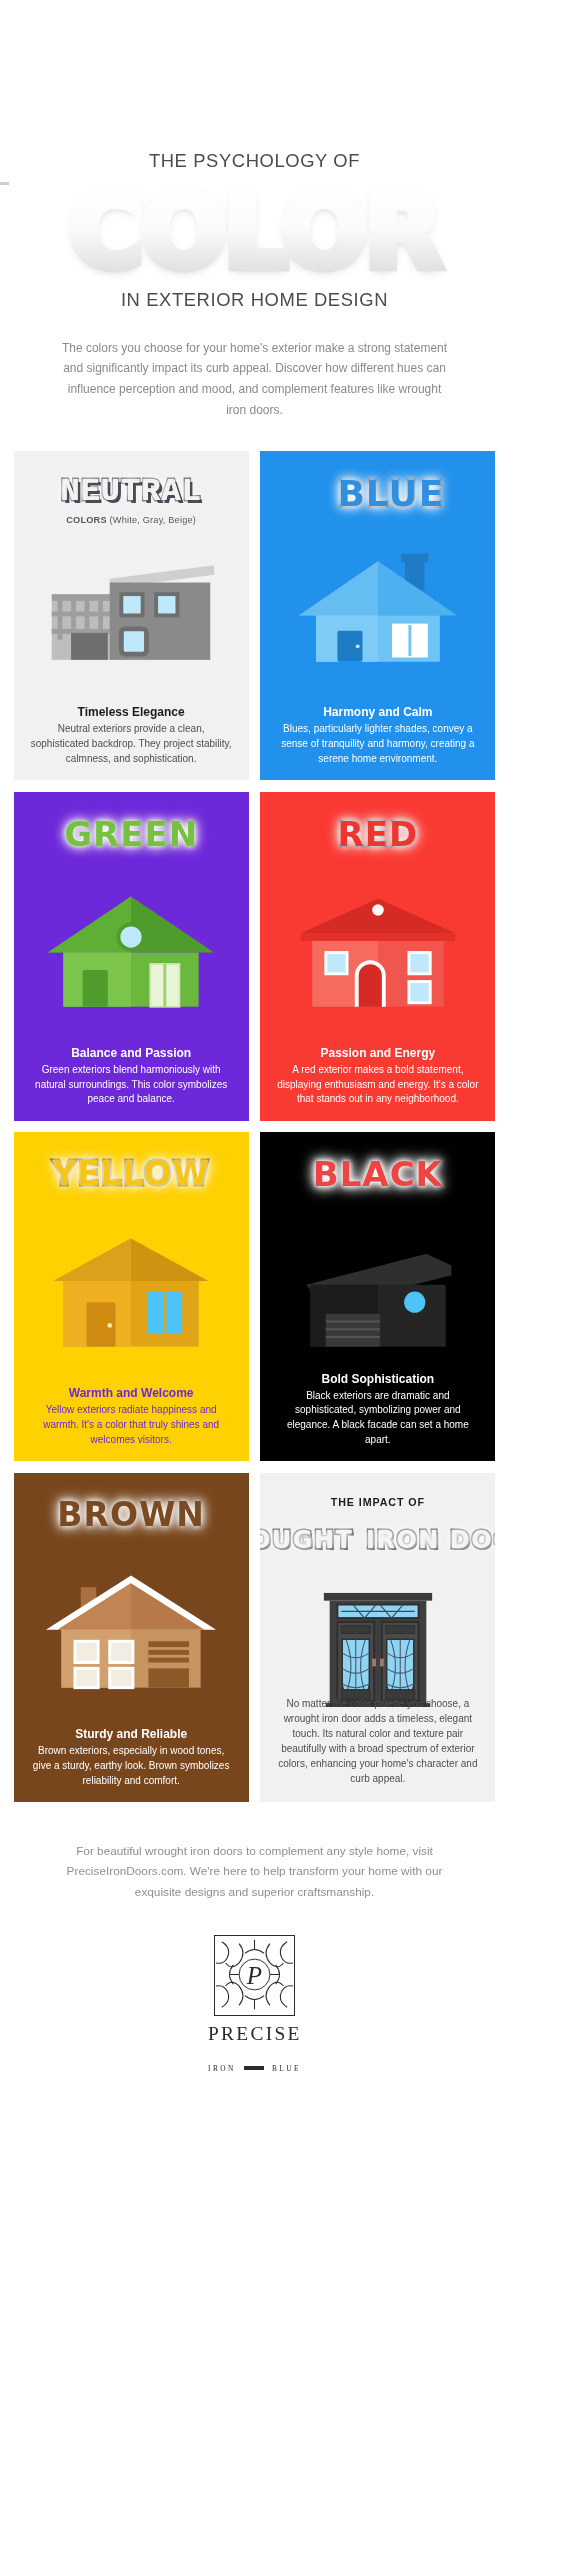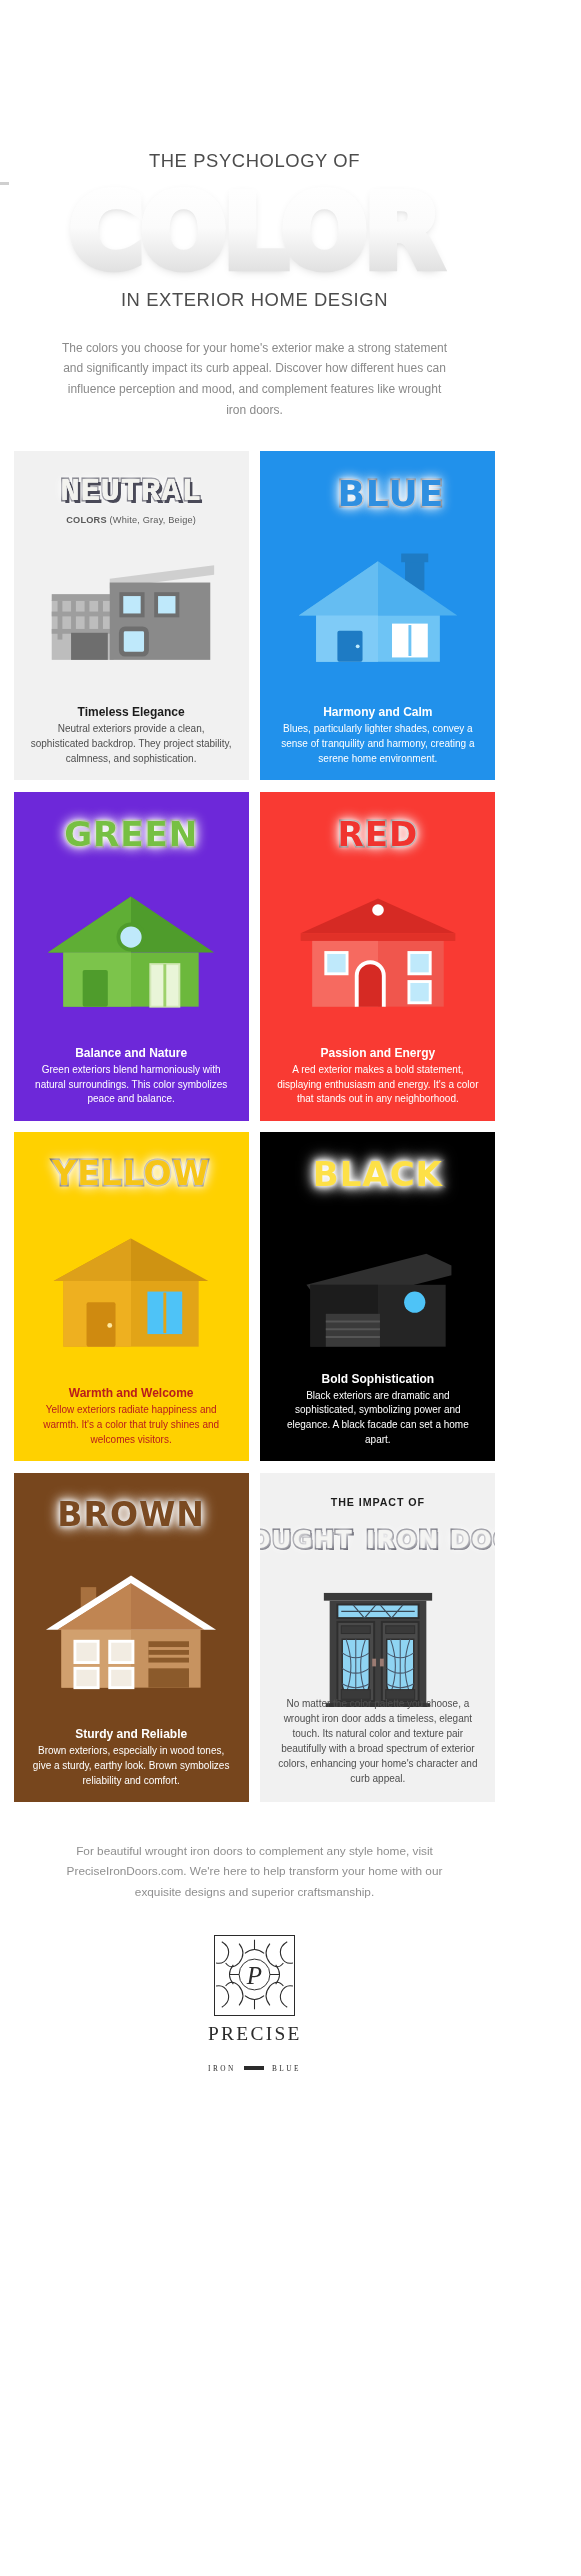--- a/index.html
+++ b/index.html
@@ -124,21 +124,21 @@
     font-size: 34px;
   }
   .t-yellow {
     color: #f6c518;
     -webkit-text-stroke: 2.9px #4a4238;
     paint-order: stroke fill;
     text-shadow: 0 0 5.8px #fff, 0 0 10.7px #fff, 0 0 13.6px #fff;
     font-size: 33px;
   }
   .t-black {
-    color: #fde047;
+    color: #ef4444;
     -webkit-text-stroke: 2.9px #1a1a1a;
     paint-order: stroke fill;
     text-shadow: 0 0 4.8px #fff, 0 0 8.7px #fff, 0 0 12.6px #fff, 0 0 16.5px #fff;
     font-size: 34px;
   }
   .t-brown {
     color: #7a4a22;
     -webkit-text-stroke: 2.9px #5a3617;
     paint-order: stroke fill;
     text-shadow: 0 0 5.8px #fff, 0 0 10.7px #fff, 0 0 14.5px #fff;
@@ -175,21 +175,21 @@
   .c-blue { background: #2191eb; }
   .c-blue .card-title, .c-blue .card-desc { color: #ffffff; }
 
   .c-green { background: #6d28d9; }
   .c-green .card-title, .c-green .card-desc { color: #ffffff; }
 
   .c-red { background: #f93a33; }
   .c-red .card-title, .c-red .card-desc { color: #ffffff; }
 
   .c-yellow { background: #ffd100; }
-  .c-yellow .card-title, .c-yellow .card-desc { color: #b91c1c; }
+  .c-yellow .card-title, .c-yellow .card-desc { color: #6d28d9; }
 
   .c-black { background: #000000; }
   .c-black .card-title, .c-black .card-desc { color: #ffffff; }
 
   .c-brown { background: #77461d; }
   .c-brown .card-title, .c-brown .card-desc { color: #ffffff; }
 
   .c-iron { background: #f1f1f1; }
   .c-iron .card-desc { color: #4e4e4e; }
   .impact-kicker {
@@ -304,21 +304,21 @@
           <polygon points="100,16 100,74 14,74" fill="#5fae35"></polygon>
           <rect x="30" y="74" width="140" height="56" fill="#6cb83c"></rect>
           <rect x="30" y="74" width="70" height="56" fill="#7cc44b"></rect>
           <circle cx="100" cy="58" r="13" fill="#bfe9fb" stroke="#4f9c2c" stroke-width="4"></circle>
           <rect x="120" y="86" width="30" height="44" fill="#e9f5d8" stroke="#d2e8b6" stroke-width="2"></rect>
           <line x1="135" y1="86" x2="135" y2="130" stroke="#9ed16c" stroke-width="3"></line>
           <rect x="50" y="92" width="26" height="38" rx="2" fill="#4f9c2c"></rect>
         </svg>
       </div>
       <div class="card-foot">
-        <div class="card-title">Balance and Nature</div>
+        <div class="card-title">Balance and Passion</div>
         <div class="card-desc">Green exteriors blend harmoniously with natural surroundings. This color symbolizes peace and balance.</div>
       </div>
     </div>
 
     <div class="card c-red">
       <div class="badge stk t-red">RED</div>
       <div class="art">
         <svg width="194" height="145" viewBox="0 0 200 150">
           <polygon points="100,18 180,54 20,54" fill="#d62a24"></polygon>
           <circle cx="100" cy="30" r="6" fill="#ffffff"></circle>

